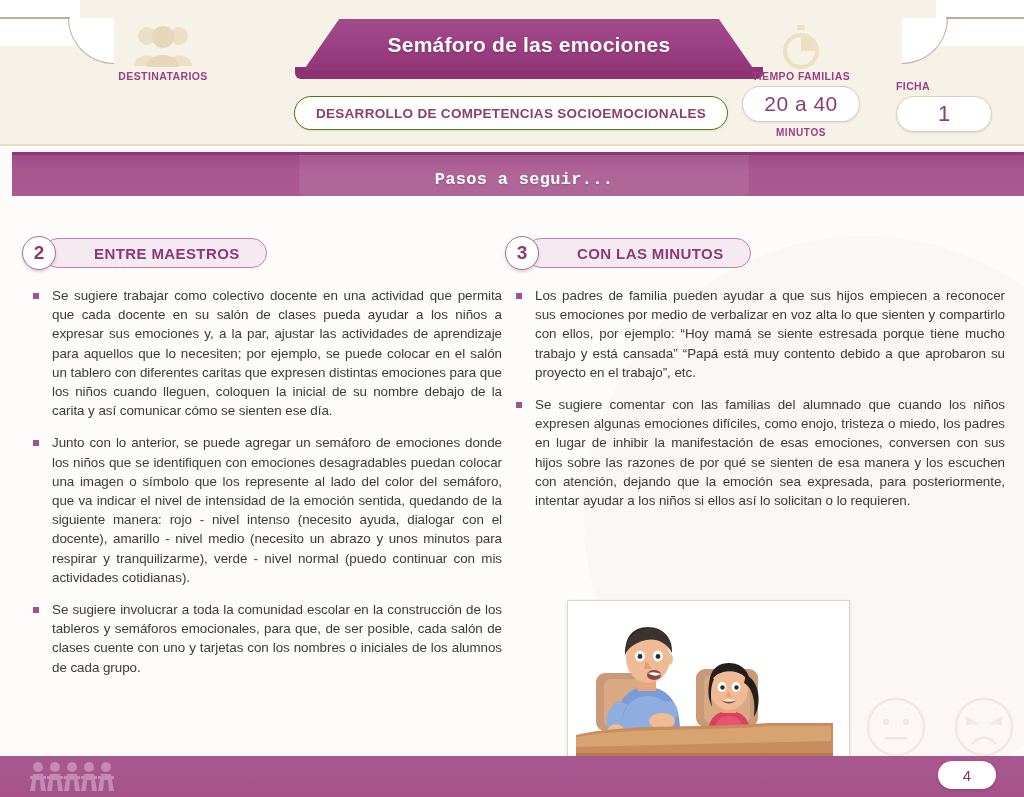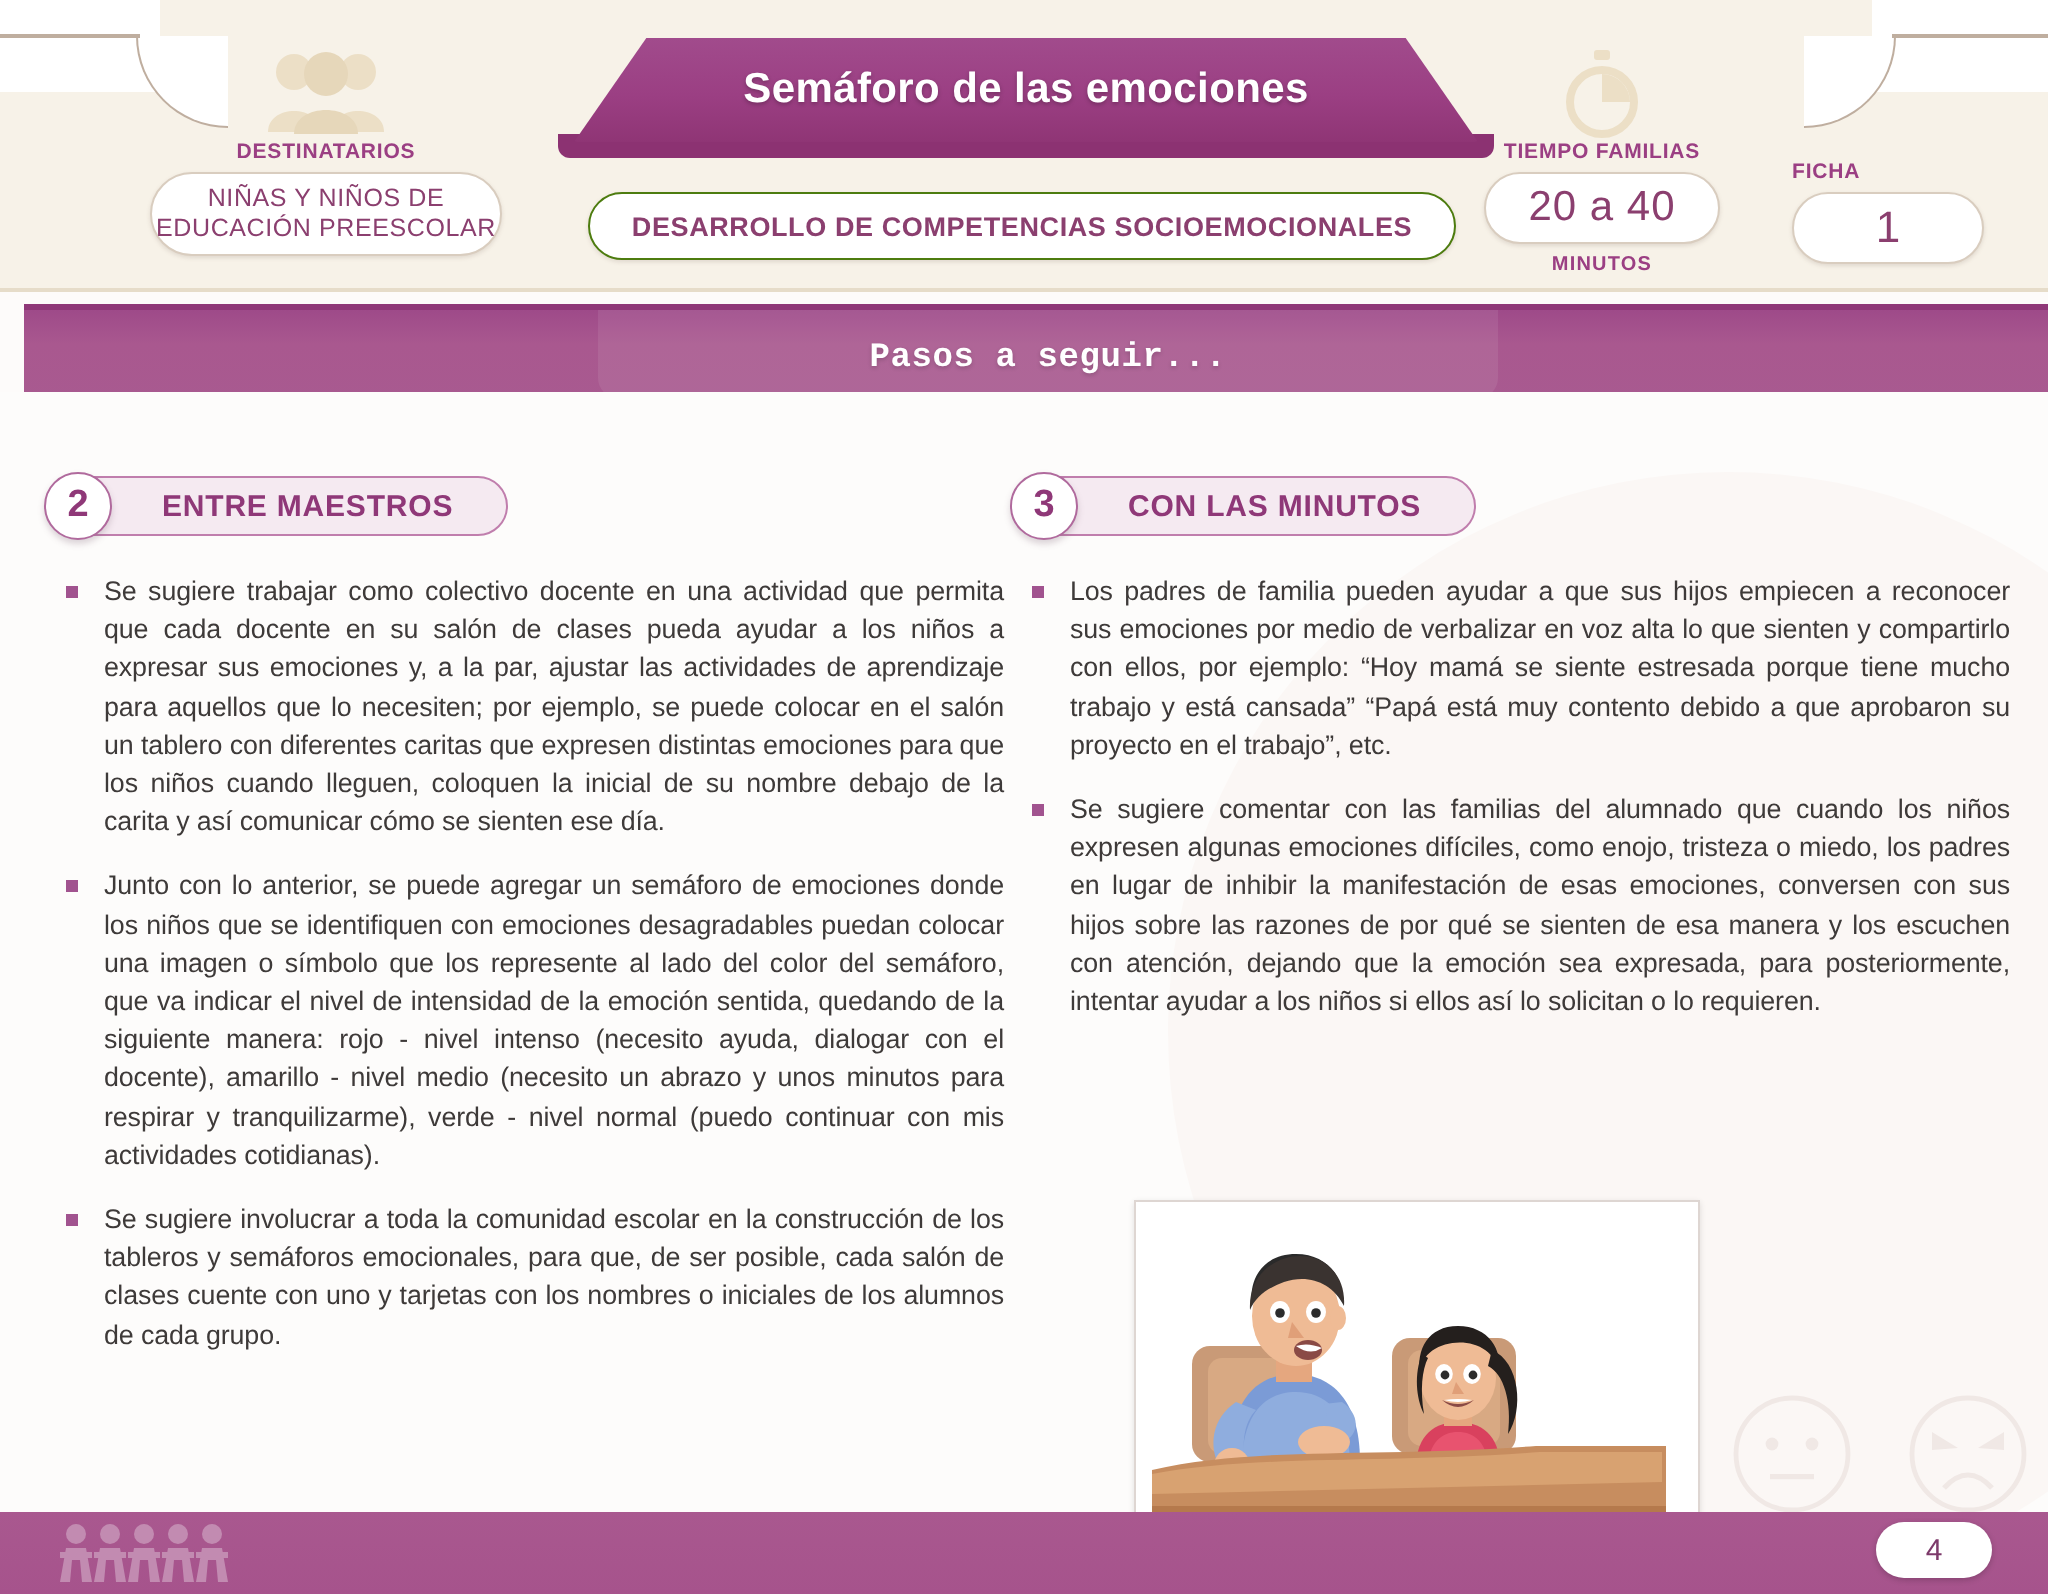--- a/index.html
+++ b/index.html
@@ -60,21 +60,21 @@
     background: #bfae9f;
   }
   .header-bottom-line {
     position: absolute; left: 0; bottom: 0;
     width: 1024px; height: 2px;
     background: #e6dcc9;
   }
 
   
   .title-banner {
-    position: absolute; left: 287px; top: 19px;
+    position: absolute; left: 303px; top: 19px;
     width: 452px; height: 52px;
   }
   .title-banner .trap {
     position: absolute; inset: 0;
     background: linear-gradient(180deg,#a14b8c 0%, #9b3f83 55%, #8f3575 100%);
     clip-path: polygon(8% 0%, 92% 0%, 100% 100%, 0% 100%);
     border-radius: 10px 10px 2px 2px;
   }
   .title-banner .trap-base {
     position: absolute; left: -8px; bottom: -8px;
@@ -195,21 +195,21 @@
     position: absolute; top: 42px;
   }
   .col-left  { left: 22px;  width: 480px; }
   .col-right { left: 505px; width: 500px; }
 
   
   .step-head {
     position: relative; height: 34px; margin-bottom: 14px;
   }
   .step-pill {
-    position: absolute; left: 8px; top: 0;
+    position: absolute; left: 21px; top: 0;
     height: 30px;
     background: #f5eaf1;
     border: 1px solid #c07ead;
     border-radius: 16px;
     display: flex; align-items: center;
     padding: 0 26px 0 50px;
     color: #8f3878; font-size: 15px; font-weight: bold;
     letter-spacing: .4px;
   }
   .step-circle {
@@ -295,24 +295,20 @@
         <svg class="people-icon" width="62" height="44" viewBox="0 0 62 44" aria-hidden="true">
           <circle cx="15" cy="12" r="9" fill="#ecdfc6"></circle>
           <path d="M2 42 C2 28 28 28 28 42 Z" fill="#ecdfc6"></path>
           <circle cx="47" cy="12" r="9" fill="#ecdfc6"></circle>
           <path d="M34 42 C34 28 60 28 60 42 Z" fill="#ecdfc6"></path>
           <circle cx="31" cy="13" r="11" fill="#e6d7ba"></circle>
           <path d="M15 43 C15 27 47 27 47 43 Z" fill="#e6d7ba"></path>
         </svg>
       </span>
       <div class="hdr-cap">DESTINATARIOS</div>
-      <div class="pill dest-pill">
-        <span>NIÑAS Y NIÑOS DE</span>
-        <span>EDUCACIÓN PREESCOLAR</span>
-      </div>
     </div>
 
     <div class="title-banner">
       <div class="trap-base"></div>
       <div class="trap"></div>
       <div class="title-text">Semáforo de las emociones</div>
     </div>
 
     <div class="comp-pill">DESARROLLO DE COMPETENCIAS SOCIOEMOCIONALES</div>
 

